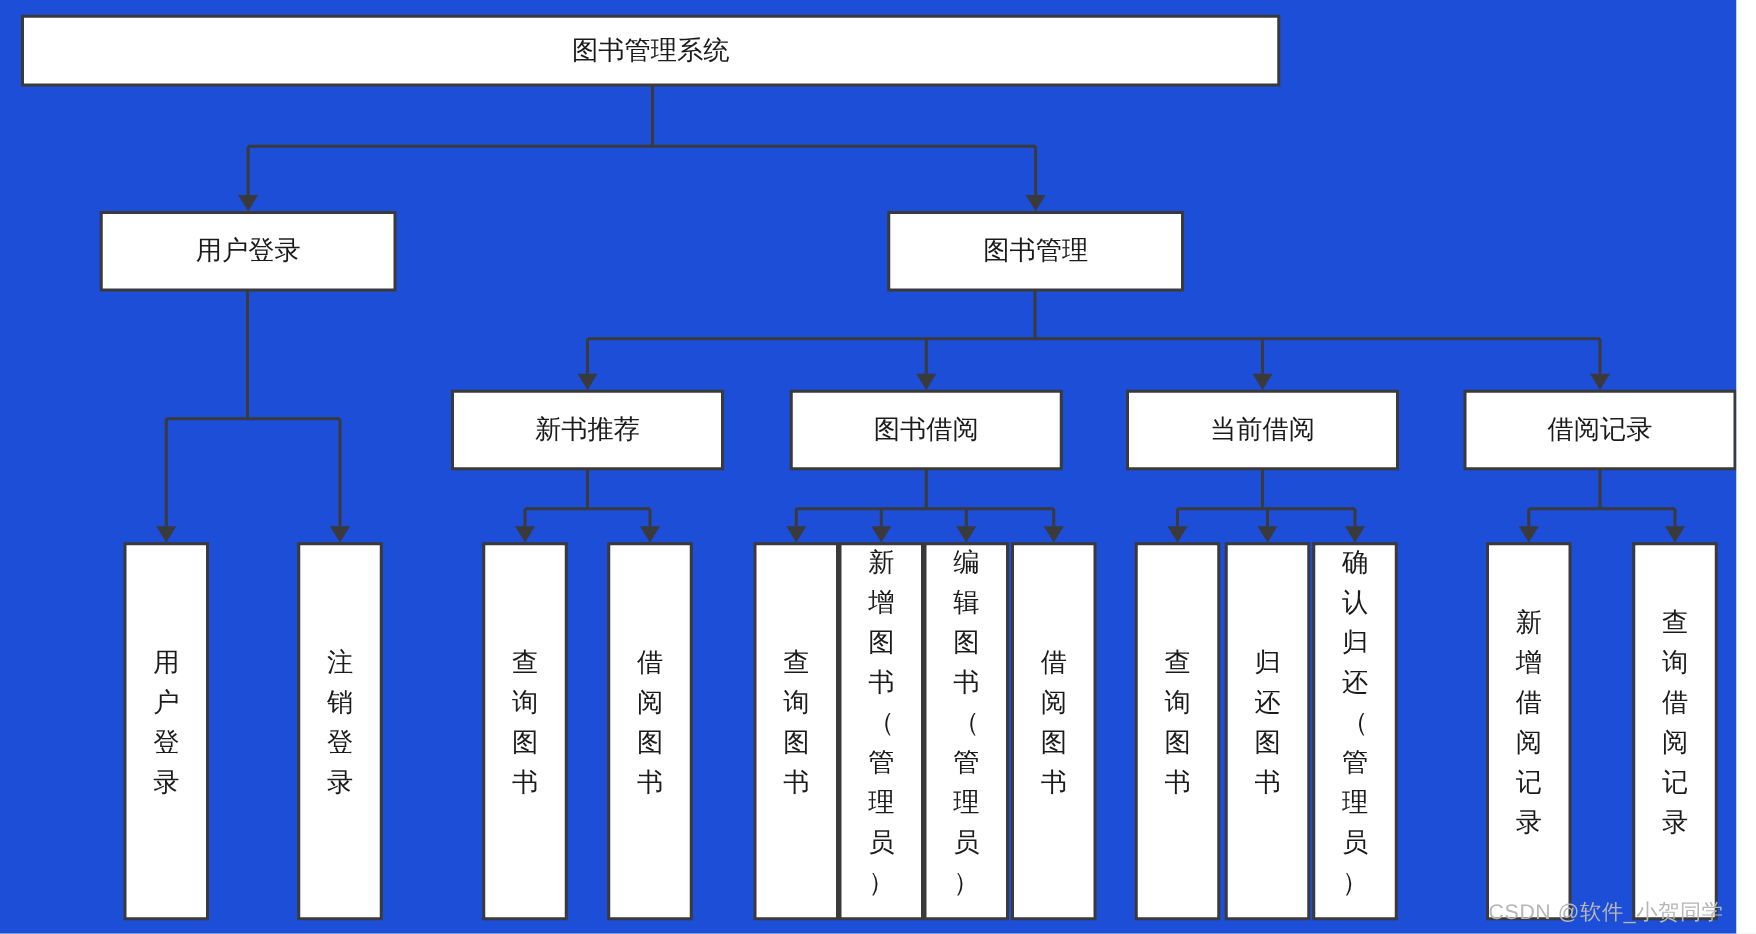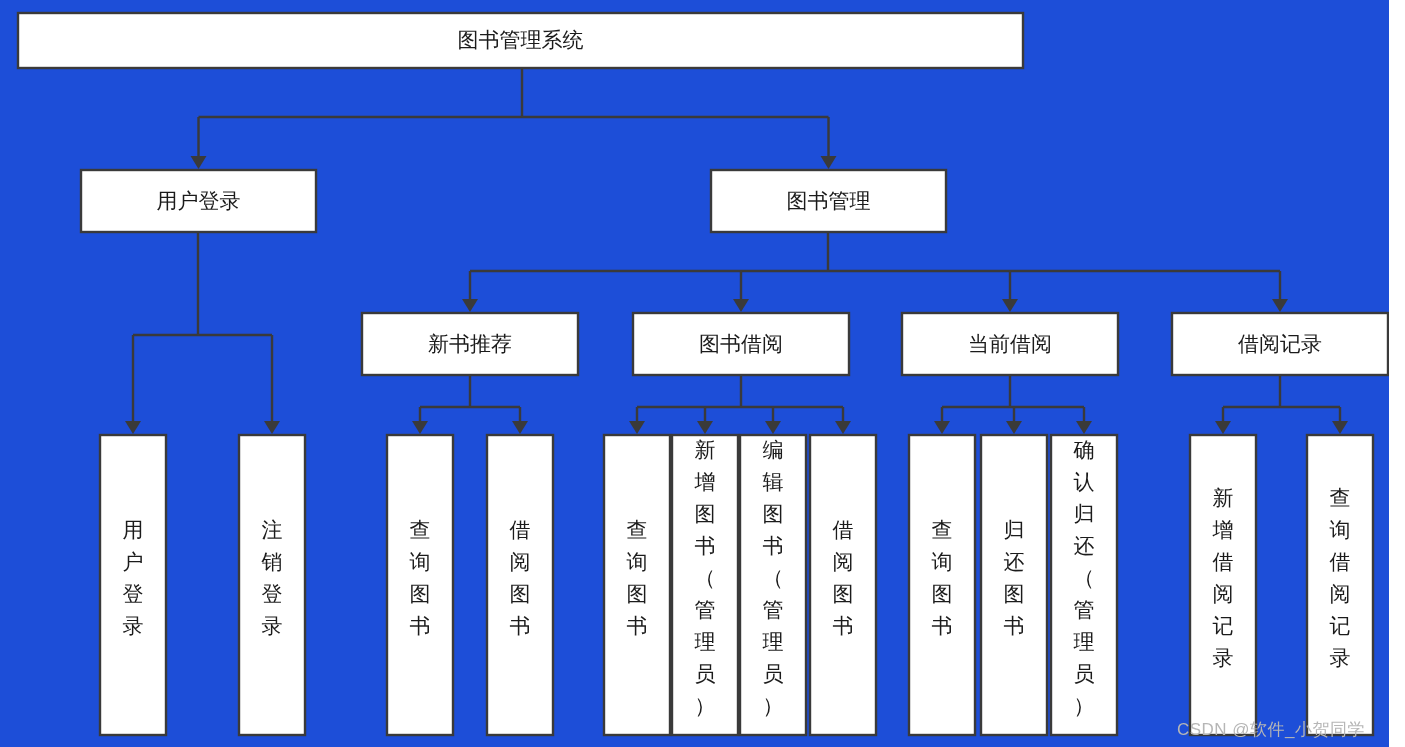--- a/index.html
+++ b/index.html
@@ -49,21 +49,21 @@
     white-space: pre;
   }
   .node-label-v {
     fill: #1b1b1b;
     font-family: "Liberation Sans", "DejaVu Sans", sans-serif;
     font-size: 21px;
     text-anchor: middle;
   }
   .watermark {
     position: absolute;
-    right: 24px;
+    right: 10px;
     bottom: 6px;
     color: #b6b6b6;
     font-size: 17px;
     font-family: "Liberation Sans", "DejaVu Sans", sans-serif;
     letter-spacing: 0.5px;
     user-select: none;
     pointer-events: none;
   }
 </style>
 </head>

